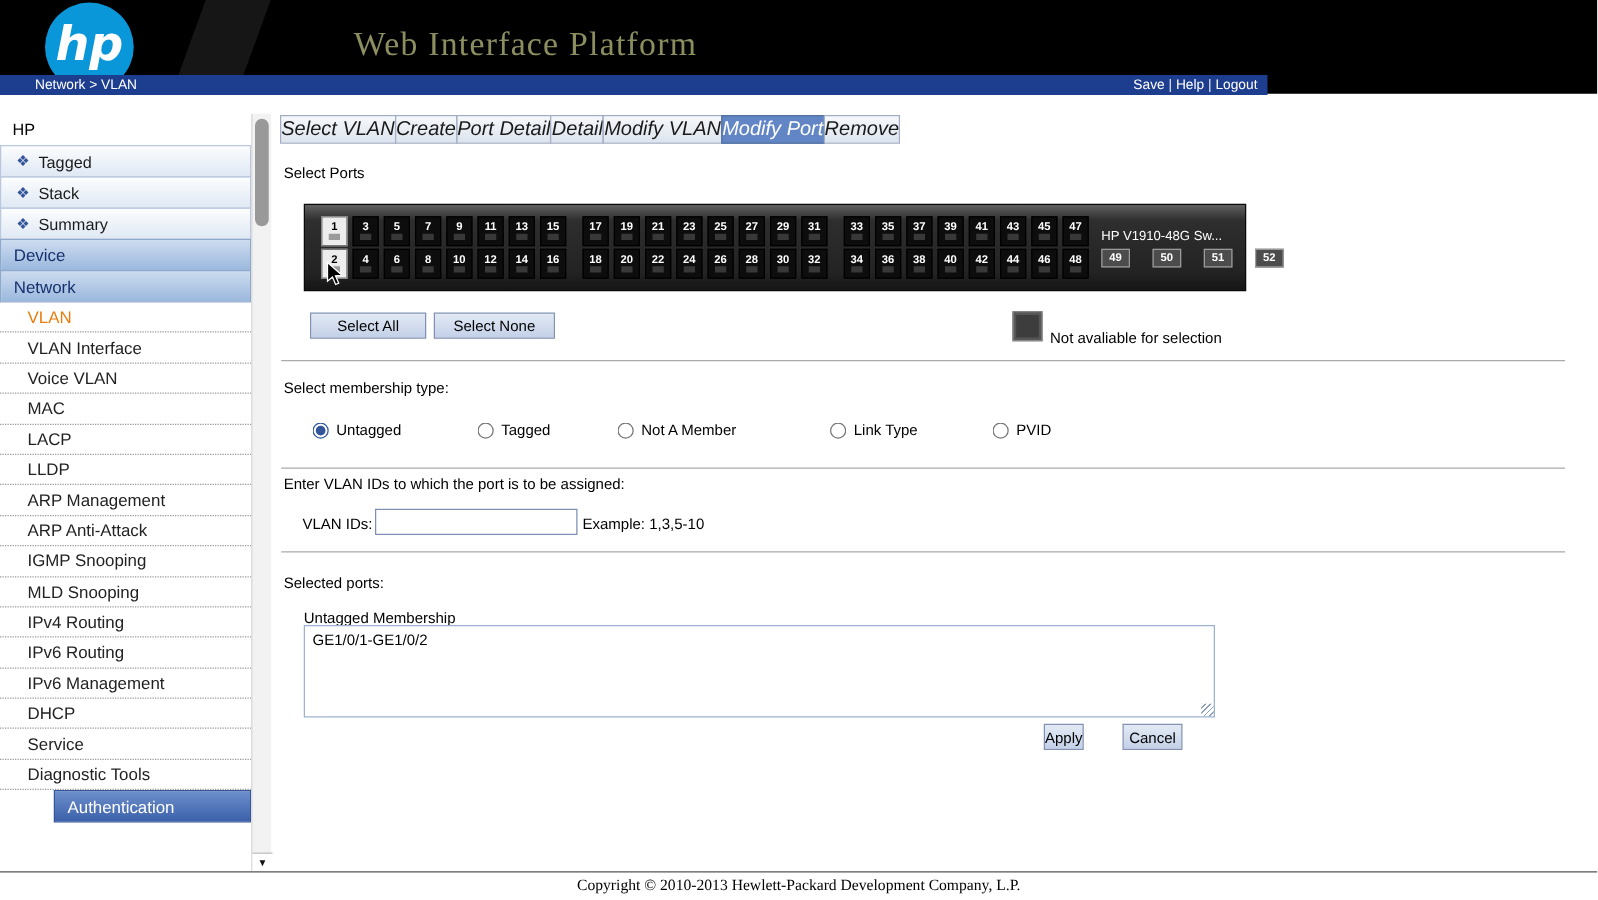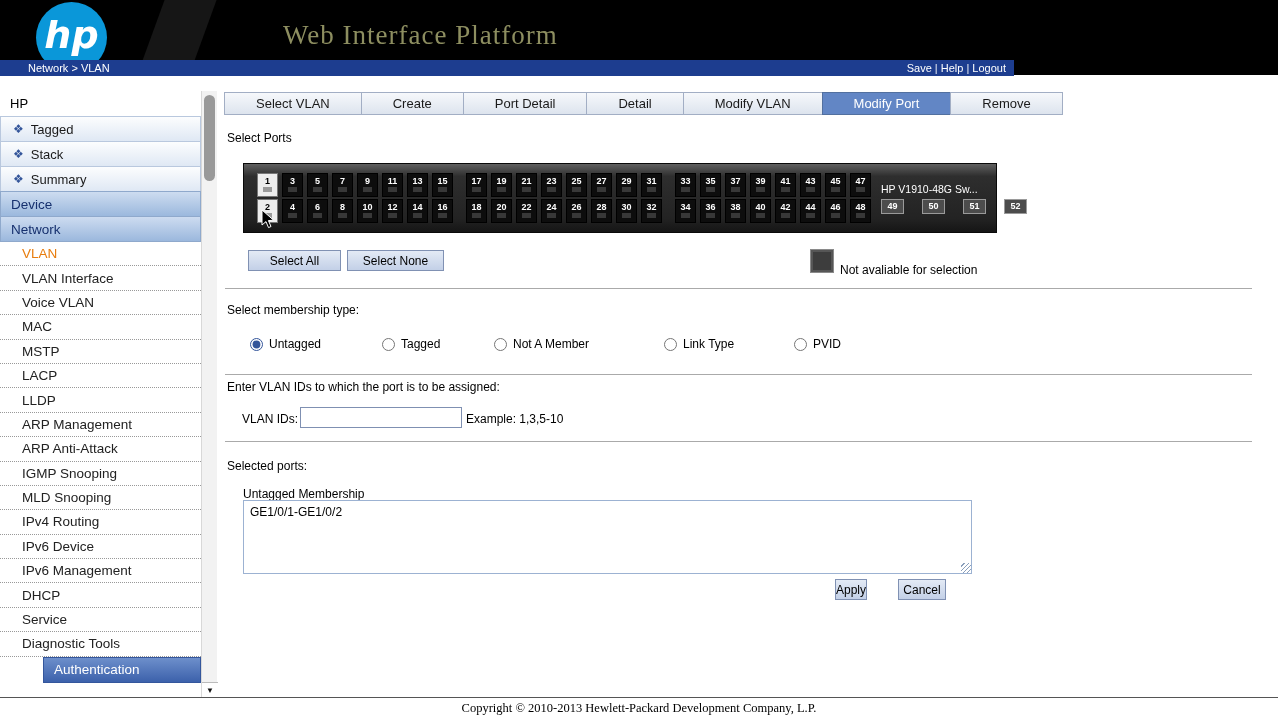--- a/index.html
+++ b/index.html
@@ -34,22 +34,22 @@
   .bottom-partial { height:26px; background:linear-gradient(180deg,#6d8fcb,#3c61ab); border:1px solid #34569c;
     display:flex; align-items:center; padding-left:10px; color:#fff; font-size:13.5px; cursor:pointer;margin-left:43px; }
 
   .sidebar-scrollbar { position:absolute; left:201px; top:91px; width:16px; height:606px; background:#f2f2f2; border-left:1px solid #d8d8d8; }
   .scroll-thumb { position:absolute; left:2px; top:4px; width:11px; height:86px; background:#999; border-radius:6px; cursor:pointer; }
   .scroll-down-btn { position:absolute; left:0; bottom:0; width:16px; height:15px; background:#fff; border-top:1px solid #bbb;
     display:flex; align-items:center; justify-content:center; font-size:8px; color:#111; cursor:pointer; }
 
   
   .tab-bar { position:absolute; left:224px; top:92px; display:flex; }
-  .tab { height:23px; line-height:21px; padding:0 31px; font-size:13px; color:#1a1a1a;
-    background:linear-gradient(180deg,#f6f8fb,#dde4ee); border:1px solid #a2aec4; margin-right:-1px; cursor:pointer; }
+  .tab { height:23px; line-height:21px; padding:0 0; font-size:16px; color:#1a1a1a;
+    background:linear-gradient(180deg,#f6f8fb,#dde4ee); border:1px solid #a2aec4; margin-right:-1px; cursor:pointer;font-style:italic; }
   .tab.active { background:#6286c5; color:#fff; border-color:#52709f; }
 
   .label-12 { position:absolute; font-size:12px; color:#000; white-space:nowrap; }
 
   
   .switch-panel { position:absolute; left:243px; top:163px; width:754px; height:70px;
     background:linear-gradient(180deg,#606060,#2e2e2e 18%,#232323 80%,#151515);
     border:1px solid #0a0a0a; display:flex; align-items:center; padding-left:13px; }
   .port-groups { display:flex; gap:13px; }
   .port-row { display:flex; gap:4px; margin:2px 0; }
@@ -131,29 +131,28 @@
           <span>Summary</span>
         </div>
       </div>
     <div class="section-bar">Device</div>
     <div class="section-bar">Network</div>
     <div>
         <div class="nav-item active">VLAN</div>
         <div class="nav-item">VLAN Interface</div>
         <div class="nav-item">Voice VLAN</div>
         <div class="nav-item">MAC</div>
-        <div class="nav-item">MSTP</div>
         <div class="nav-item">LACP</div>
         <div class="nav-item">LLDP</div>
         <div class="nav-item">ARP Management</div>
         <div class="nav-item">ARP Anti-Attack</div>
         <div class="nav-item">IGMP Snooping</div>
         <div class="nav-item">MLD Snooping</div>
         <div class="nav-item">IPv4 Routing</div>
-        <div class="nav-item">IPv6 Device</div>
+        <div class="nav-item">IPv6 Routing</div>
         <div class="nav-item">IPv6 Management</div>
         <div class="nav-item">DHCP</div>
         <div class="nav-item">Service</div>
         <div class="nav-item">Diagnostic Tools</div>
       </div>
     <div class="bottom-partial">Authentication</div>
   </div>
 
   <div class="sidebar-scrollbar">
     <div class="scroll-thumb"></div>

